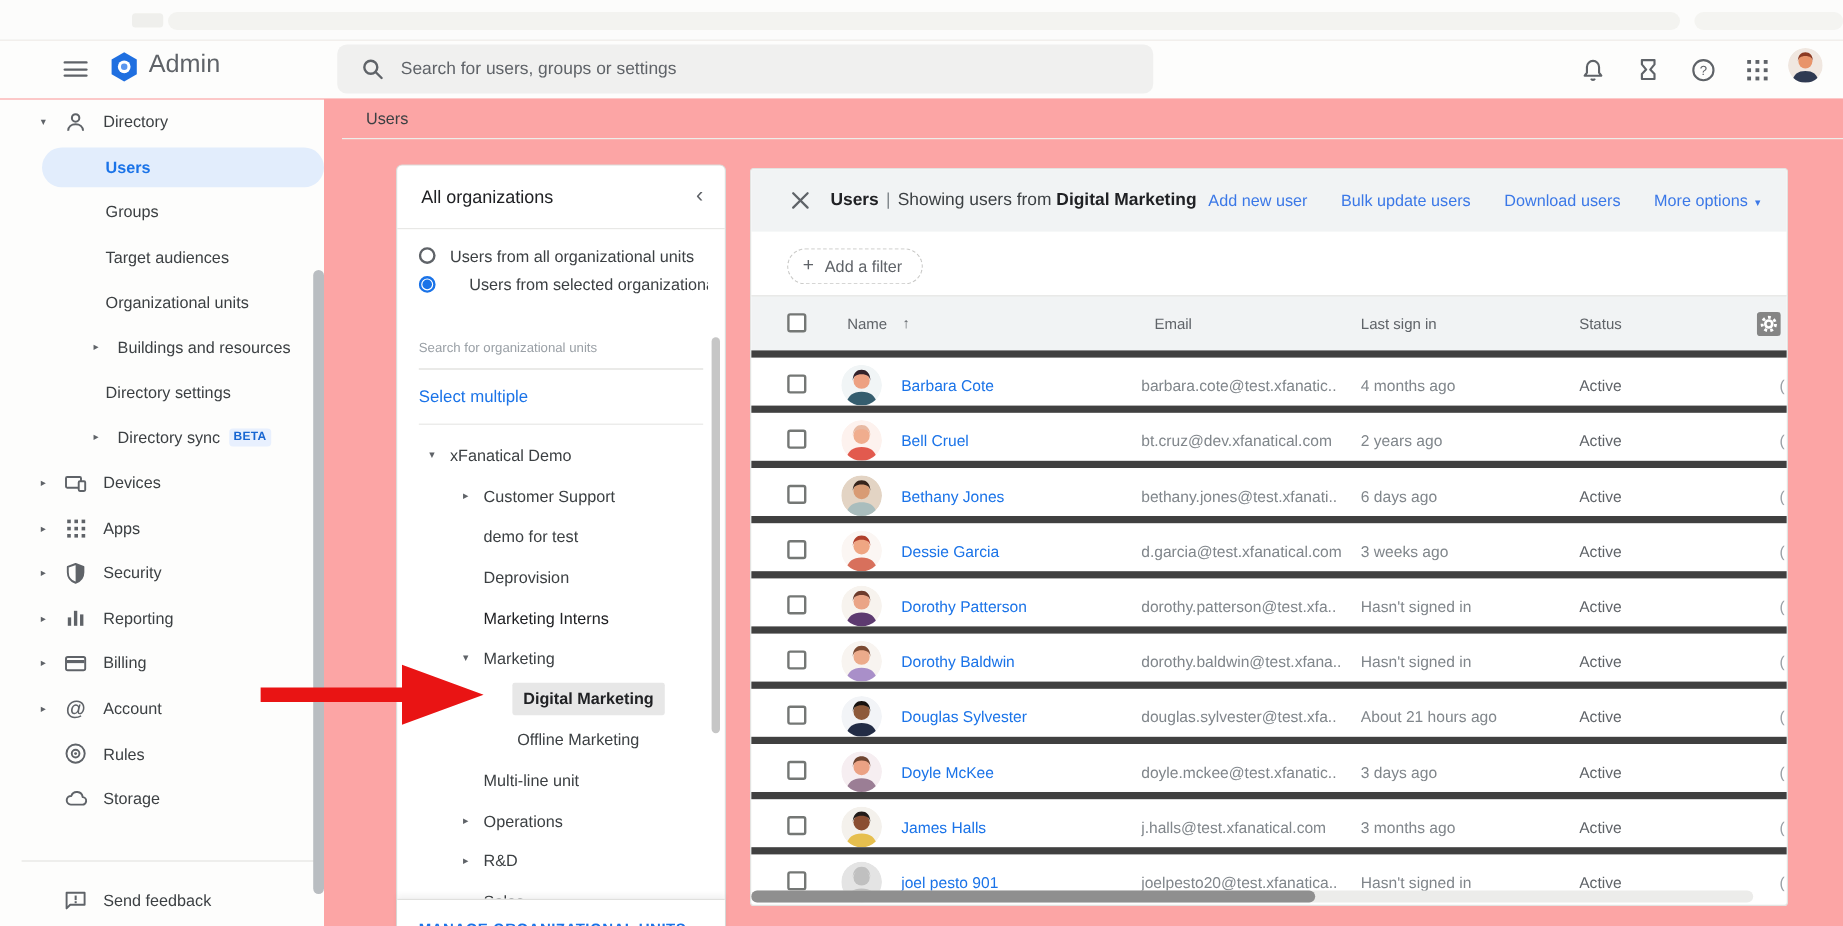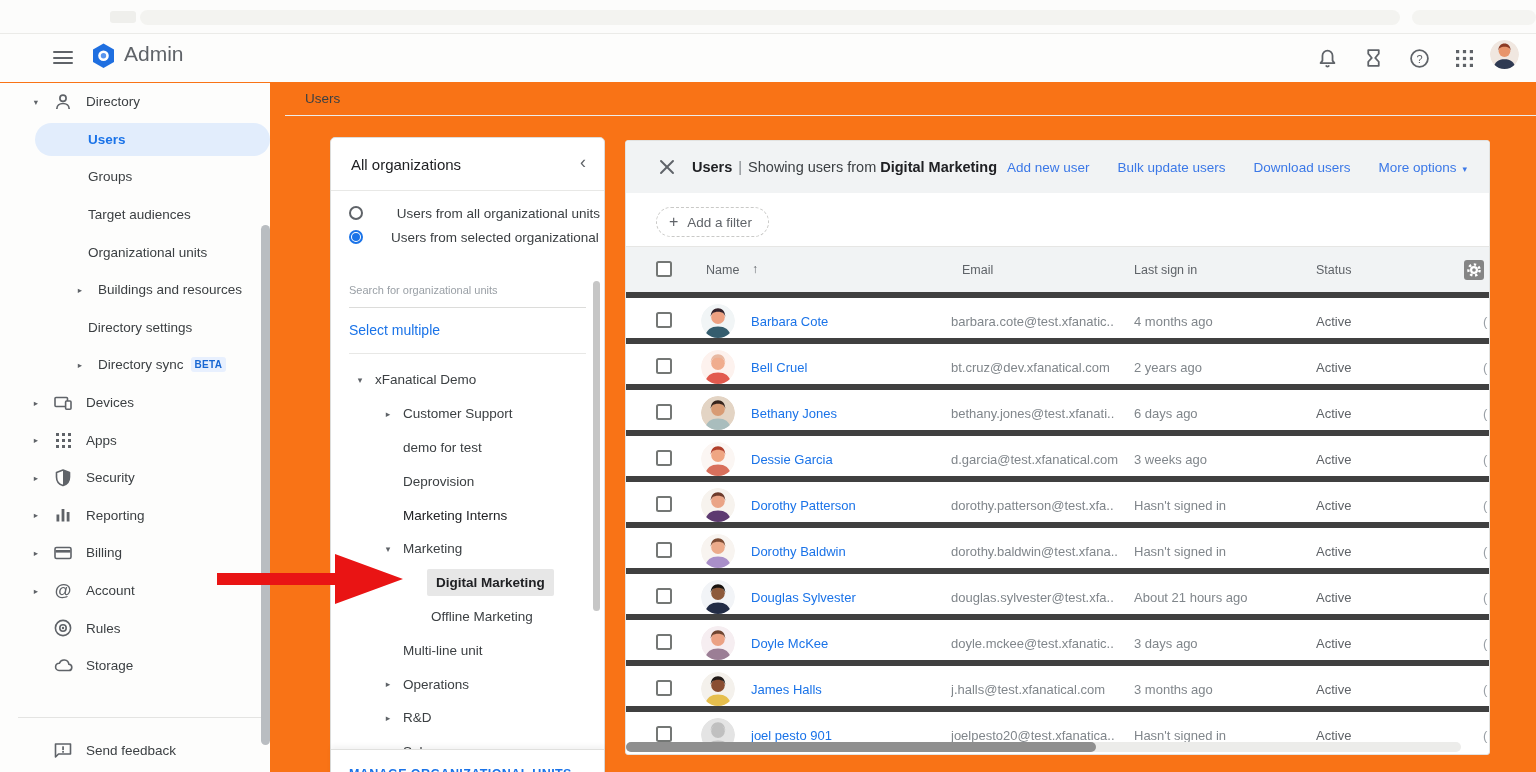--- a/index.html
+++ b/index.html
@@ -1,18 +1,18 @@
 <!DOCTYPE html>
 <html><head>
 <meta charset="utf-8">
 <style>
   html,body{margin:0;padding:0;background:#fbfaf8;}
   *{box-sizing:border-box;}
   .page{position:relative;width:1536px;height:772px;overflow:hidden;
-        font-family:"Liberation Sans","DejaVu Sans",sans-serif;color:#3c4043;background:#f97316;}
+        font-family:"Liberation Sans","DejaVu Sans",sans-serif;color:#3c4043;background:#fca5a5;}
 
   
   .browser-strip{position:absolute;left:0;top:0;width:1536px;height:34px;background:#fcfcfb;border-bottom:1px solid #ebebe8;}
   .bs-pill-sm{position:absolute;left:110px;top:11px;width:26px;height:12px;background:#efefec;border-radius:3px;}
   .bs-pill-lg{position:absolute;left:140px;top:10px;width:1260px;height:15px;background:#f3f3f0;border-radius:8px;}
   .bs-pill-rt{position:absolute;left:1412px;top:10px;width:124px;height:15px;background:#f4f4f1;border-radius:8px;}
 
   
   .appbar{position:absolute;left:0;top:34px;width:1536px;height:48px;background:#fdfdfc;}
   .hamburger{position:absolute;left:53px;top:14px;width:20px;height:16px;cursor:pointer;}
@@ -44,21 +44,21 @@
   .beta{margin-left:7px;background:#e8f0fe;color:#1967d2;font-size:10px;font-weight:700;padding:2px 4px;border-radius:3px;letter-spacing:.3px;}
   .sb-scroll{position:absolute;left:261px;top:225px;width:9px;height:520px;background:#b9bdc1;border-radius:5px;z-index:4;}
   .sb-footer-line{position:absolute;left:18px;top:634px;width:252px;height:1px;background:#e4e4e2;}
   .sb-footer{position:absolute;left:0;top:648px;width:270px;}
 
   
   .org-panel{position:absolute;left:330px;top:137px;width:275px;height:640px;background:#fff;border:1px solid #dcdcda;border-radius:5px;}
   .org-head{position:absolute;left:0;top:0;right:0;height:53px;border-bottom:1px solid #e8e8e6;display:flex;align-items:center;}
   .org-title{margin-left:20px;font-size:15px;font-weight:500;color:#202124;}
   .org-collapse{position:absolute;right:18px;top:14px;font-size:18px;color:#5f6368;cursor:pointer;}
-  .radio-row{position:absolute;left:18px;display:flex;align-items:center;height:26px;cursor:pointer;white-space:nowrap;overflow:hidden;right:4px;justify-content:space-between;}
+  .radio-row{position:absolute;left:18px;display:flex;align-items:center;height:26px;cursor:pointer;white-space:nowrap;overflow:hidden;right:14px;}
   .radio{width:14px;height:14px;border:2px solid #5f6368;border-radius:50%;flex:none;background:#fff;}
   .radio.on{border-color:#1a73e8;display:flex;align-items:center;justify-content:center;}
   .radio.on i{width:8px;height:8px;background:#1a73e8;border-radius:50%;}
   .radio-label{margin-left:12px;font-size:13.5px;color:#3c4043;}
   .ou-search{position:absolute;left:18px;top:146px;font-size:11px;color:#9aa0a6;}
   .ou-search-line{position:absolute;left:18px;top:169px;right:18px;height:1px;background:#dcdcda;}
   .select-multiple{position:absolute;left:18px;top:184px;font-size:14px;color:#1a73e8;cursor:pointer;}
   .ou-div{position:absolute;left:18px;top:215px;right:18px;height:1px;background:#e8e8e6;}
   .org-tree{position:absolute;left:0;top:225px;right:9px;height:386px;overflow:hidden;}
   .ou-row{height:33.8px;display:flex;align-items:center;font-size:13.5px;color:#3c4043;cursor:pointer;white-space:nowrap;}
@@ -124,20 +124,27 @@
         <i></i>
         <i></i>
       </div>
     <svg class="logo" viewBox="0 0 27 27">
       <polygon points="13.5,1.5 24,7.6 24,19.9 13.5,26 3,19.9 3,7.6" fill="#1f6fe0"></polygon>
       <circle cx="13.5" cy="13.7" r="5.3" fill="#ffffff"></circle>
       <circle cx="13.5" cy="13.7" r="2.7" fill="#5a96ee"></circle>
     </svg>
     <div class="brand">Admin</div>
 
+    <div class="searchbar">
+      <svg width="19" height="19" viewBox="0 0 19 19">
+        <circle cx="8" cy="8" r="5.4" fill="none" stroke="#5f6368" stroke-width="2"></circle>
+        <line x1="12.2" y1="12.2" x2="17" y2="17" stroke="#5f6368" stroke-width="2" stroke-linecap="round"></line>
+      </svg>
+      <span class="search-text">Search for users, groups or settings</span>
+    </div>
 
     <div class="tb-icon" style="left:1312px;">
       <svg width="21" height="21" viewBox="0 0 20 20">
           <path d="M10 2.6 a4.8 4.8 0 0 1 4.8 4.8 V12 l1.8 2.4 H3.4 L5.2 12 V7.4 A4.8 4.8 0 0 1 10 2.6 Z" fill="none" stroke="#5f6368" stroke-width="1.7" stroke-linejoin="round"></path>
           <path d="M8.5 16.6 a1.6 1.6 0 0 0 3 0" fill="none" stroke="#5f6368" stroke-width="1.7"></path>
         </svg>
     </div>
     <div class="tb-icon" style="left:1358px;">
       <svg width="19" height="21" viewBox="0 0 18 20">
           <path d="M4 2 h10 v3.4 L10.6 9.5 14 13.1 v3.9 H4 v-3.9 L7.4 9.5 4 5.4 Z" fill="none" stroke="#5f6368" stroke-width="1.7" stroke-linejoin="round"></path>

